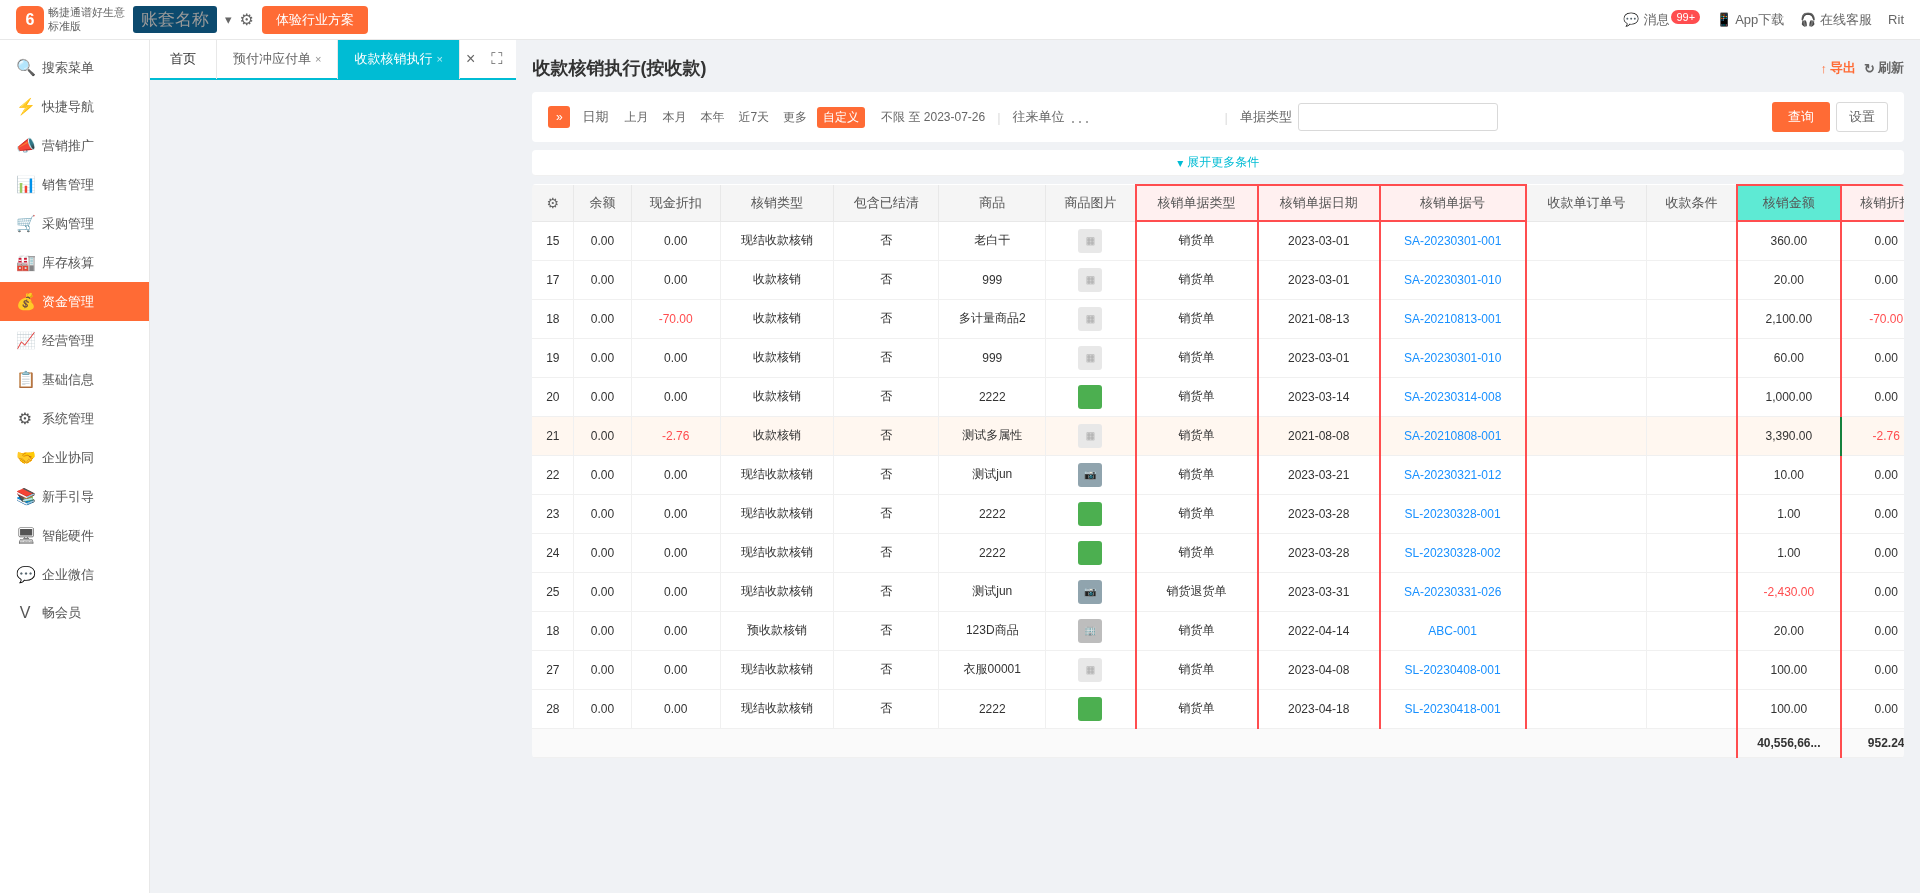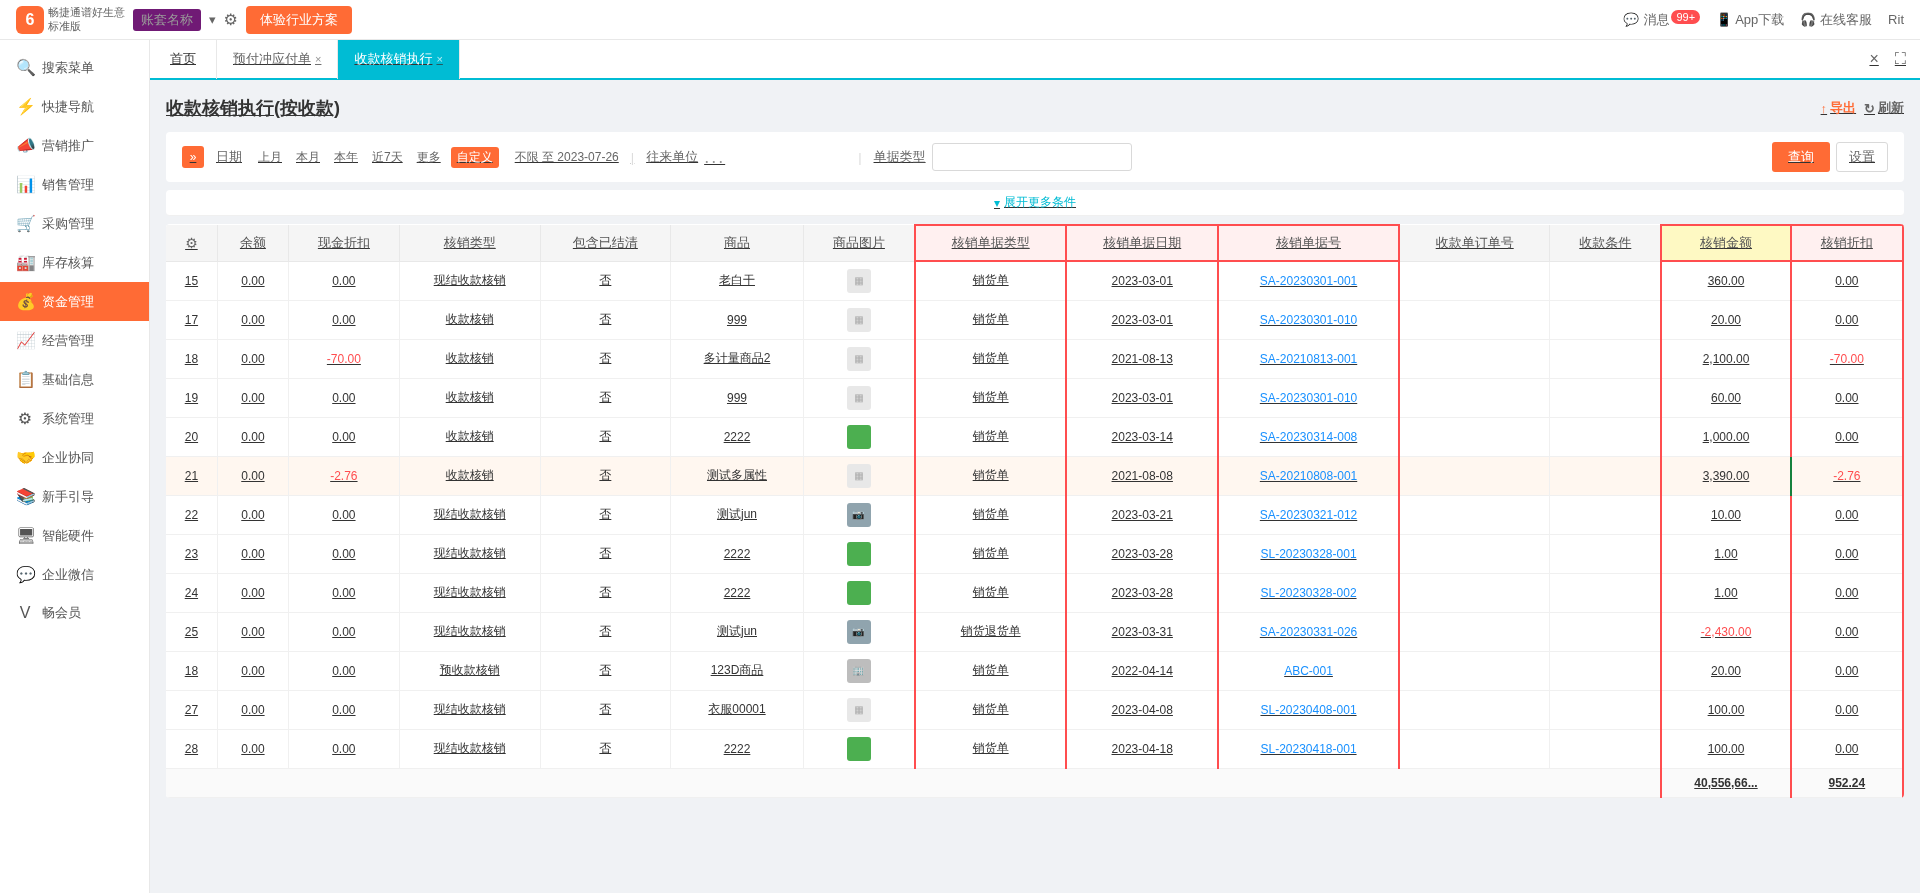--- a/index.html
+++ b/index.html
@@ -12,21 +12,21 @@
       display: flex;
       align-items: center;
       padding: 0 16px;
       border-bottom: 1px solid #e8e8e8;
       justify-content: space-between;
     }
     .top-bar-left { display: flex; align-items: center; gap: 8px; }
     .top-bar-logo { display: flex; align-items: center; gap: 4px; }
     .logo-icon { width: 28px; height: 28px; background: #ff6b35; border-radius: 6px; display: flex; align-items: center; justify-content: center; color: white; font-size: 16px; font-weight: bold; }
     .logo-text { font-size: 11px; color: #666; line-height: 1.2; }
-    .top-bar-title { font-size: 13px; color: #999; background: #701a75; padding: 2px 8px; border-radius: 3px; }
+    .top-bar-title { font-size: 17px; color: #999; background: #0c4a6e; padding: 2px 8px; border-radius: 3px; }
     .top-bar-dropdown { color: #666; cursor: pointer; }
     .top-bar-gear { color: #666; cursor: pointer; font-size: 16px; }
     .top-bar-btn { background: #ff6b35; color: white; border: none; padding: 5px 14px; border-radius: 4px; cursor: pointer; font-size: 13px; }
     .top-bar-right { display: flex; align-items: center; gap: 16px; color: #666; font-size: 13px; }
     .badge-red { background: #ff4d4f; color: white; border-radius: 10px; padding: 1px 5px; font-size: 11px; vertical-align: top; margin-left: 2px; }
 
     
     .main-layout { display: flex; height: 853px; }
 
     
@@ -46,21 +46,21 @@
       cursor: pointer;
       color: #555;
       font-size: 13px;
       transition: background 0.2s;
     }
     .sidebar-item.active { background: #ff6b35; color: white; border-radius: 0; }
     .sidebar-item.active .sidebar-icon { color: white; }
     .sidebar-icon { font-size: 16px; width: 18px; text-align: center; }
 
     
-    .content-area { flex: 1; display: flex; flex-direction: column; overflow: hidden; text-decoration: underline; }
+    .content-area { flex: 1; display: flex; flex-direction: row; overflow: hidden; }
 
     
     .tab-bar {
       height: 40px;
       background: #fff;
       display: flex;
       align-items: center;
       border-bottom: 2px solid #00bcd4;
       padding: 0 0;
       gap: 0;
@@ -337,21 +337,21 @@
               <th>现金折扣</th>
               <th>核销类型</th>
               <th>包含已结清</th>
               <th>商品</th>
               <th>商品图片</th>
               <th class="col-type" style="border:2px solid #ff4d4f; background:#fff0f0;">核销单据类型</th>
               <th class="col-date" style="border:2px solid #ff4d4f; background:#fff0f0;">核销单据日期</th>
               <th class="col-num" style="border:2px solid #ff4d4f; background:#fff0f0;">核销单据号</th>
               <th>收款单订单号</th>
               <th>收款条件</th>
-              <th class="col-amount" style="border:2px solid #ff4d4f; background:#fef9c3;">核销金额</th>
+              <th class="col-amount" style="border:2px solid #ff4d4f; background:#5eead4;">核销金额</th>
               <th class="col-discount" style="border:2px solid #ff4d4f; background:#fff0f0;">核销折扣</th>
             </tr>
           </thead>
           <tbody id="table-body">
           <tr>
     <td>15</td>
     <td>0.00</td>
     <td class="">0.00</td>
     <td>现结收款核销</td>
     <td>否</td>

